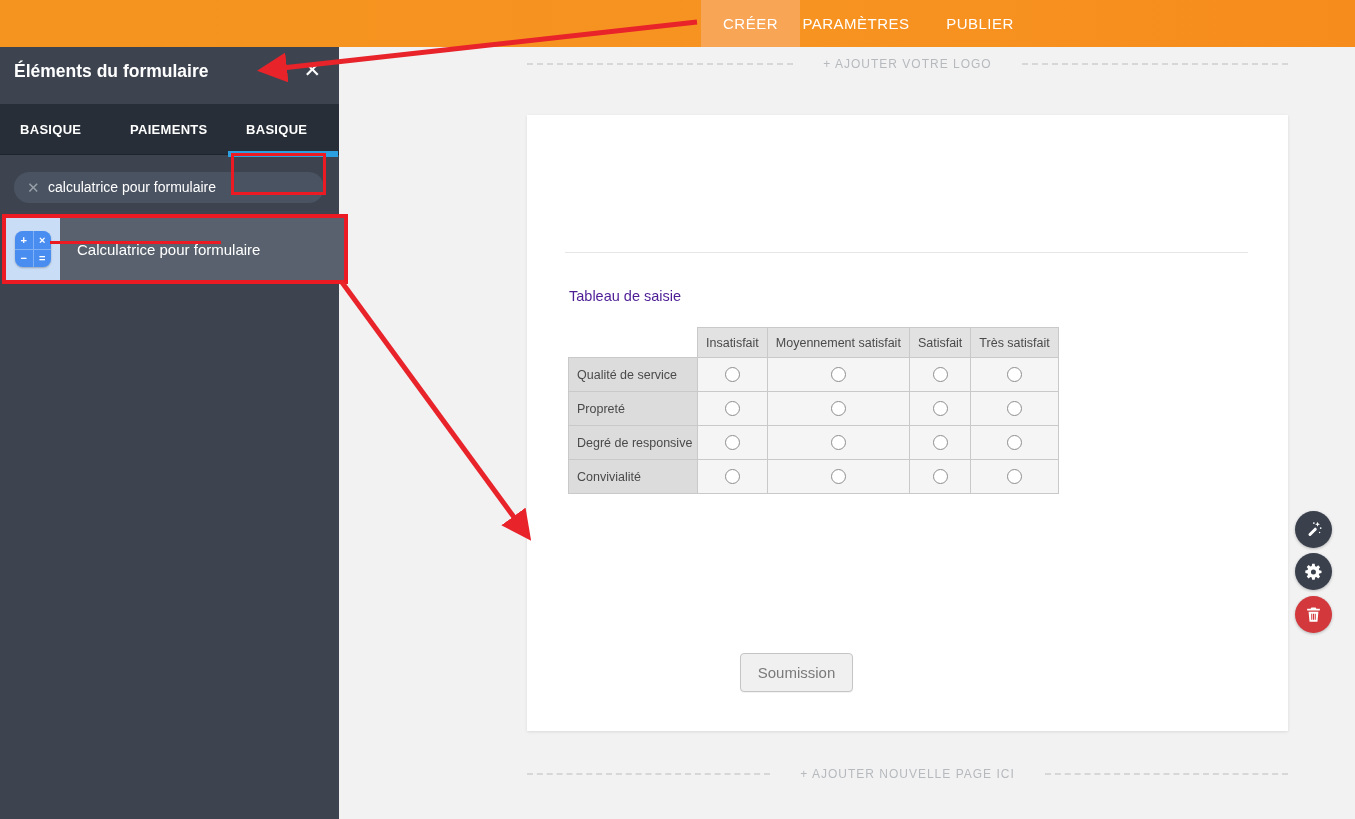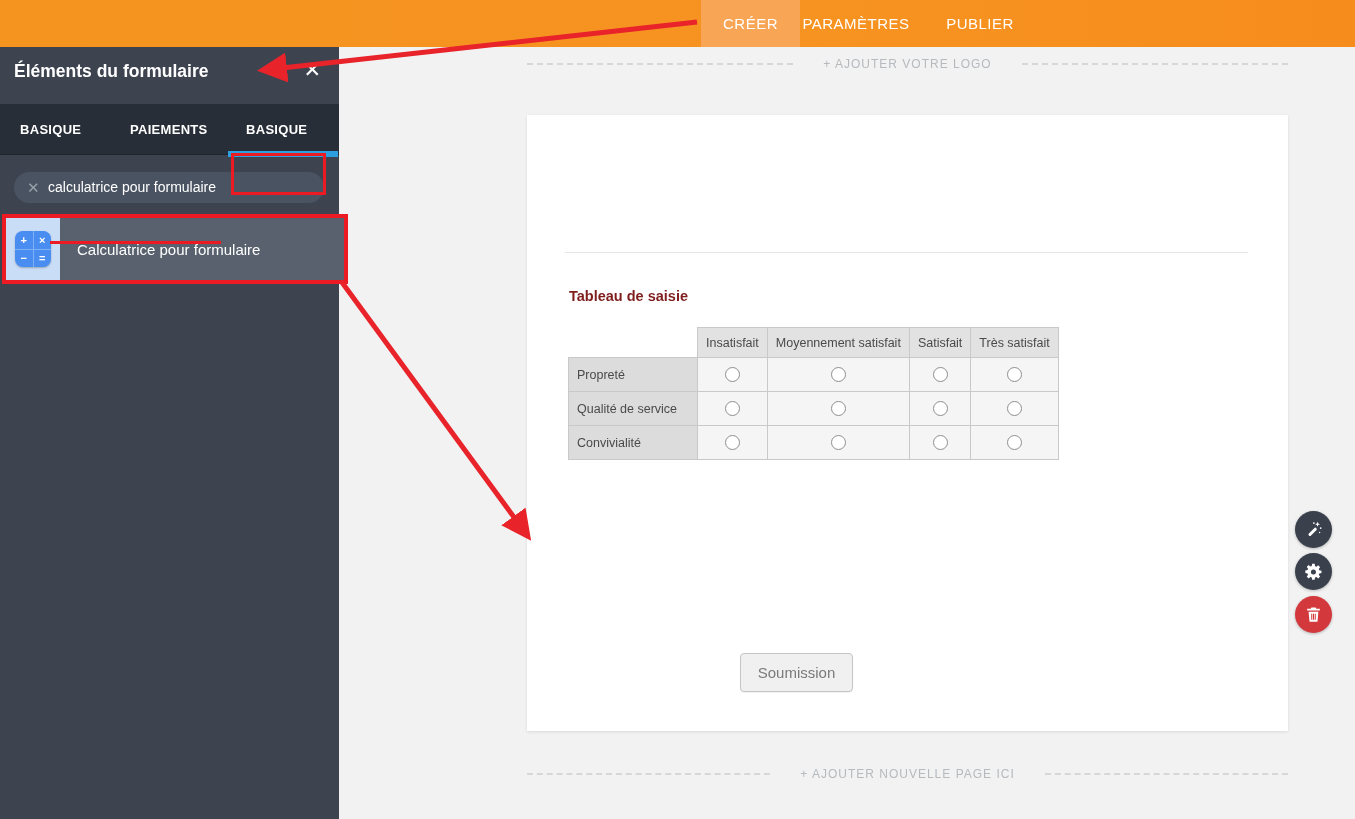--- a/index.html
+++ b/index.html
@@ -49,22 +49,22 @@
   .add-row .dash { flex:1; border-top:2px dashed #d7d7d7; }
   .add-row .lbl { color:#b6babd; font-size:12px; letter-spacing:1px; padding:0 14px;
     white-space:nowrap; cursor:pointer; }
 
   #form-card { left:527px; top:115px; width:761px; height:616px; background:#fff;
     box-shadow:0 1px 3px rgba(0,0,0,.10); z-index:2; }
   #form-title { position:absolute; left:38px; top:51px; font-size:24px; font-weight:700;
     color:#404040; cursor:text; }
   #form-divider { position:absolute; left:38px; top:137px; width:683px; border-top:1px solid #e6e6e6; }
 
-  #matrix-label { position:absolute; left:42px; top:173px; font-size:14.5px; font-weight:700;
-    color:#7f1d1d; cursor:text; }
+  #matrix-label { position:absolute; left:42px; top:173px; font-size:14.5px; font-weight:400;
+    color:#4c1d95; cursor:text; }
   #matrix { position:absolute; left:41px; top:212px; border-collapse:collapse; }
   #matrix td, #matrix th { border:1px solid #c9c9c9; font-weight:400; color:#4a4a4a;
     font-size:12.5px; white-space:nowrap; }
   #matrix th.colhead { background:#e2e2e2; height:30px; padding:0 8px; text-align:center; }
   #matrix th.blank { border:none; background:#fff; }
   #matrix td.rowhead { background:#dcdcdc; width:129px; padding-left:8px; text-align:left; }
   #matrix td.cell { background:#f5f5f5; text-align:center; height:34px; }
   #matrix td.cell .radio { width:15px; height:15px; border:1px solid #8e8e8e; border-radius:50%;
     background:#fff; display:inline-block; vertical-align:middle; cursor:pointer; }
 
@@ -158,28 +158,35 @@
         <tr id="matrix-head-row">
           <th class="blank" style="width: 129px;"></th>
           <th class="colhead" style="width: 68px;">Insatisfait</th>
           <th class="colhead" style="width: 142px; margin-left: 36px;">Moyennement satisfait</th>
           <th class="colhead" style="width: 57px;">Satisfait</th>
           <th class="colhead" style="width: 85px;">Très satisfait</th>
         </tr>
       </thead>
     <tbody id="matrix-body">
         <tr>
+          <td class="rowhead">Qualité de service</td>
+          <td class="cell"><span class="radio"></span></td>
+          <td class="cell"><span class="radio"></span></td>
+          <td class="cell"><span class="radio"></span></td>
+          <td class="cell"><span class="radio"></span></td>
+        </tr>
+        <tr>
           <td class="rowhead">Propreté</td>
           <td class="cell"><span class="radio"></span></td>
           <td class="cell"><span class="radio"></span></td>
           <td class="cell"><span class="radio"></span></td>
           <td class="cell"><span class="radio"></span></td>
         </tr>
         <tr>
-          <td class="rowhead">Qualité de service</td>
+          <td class="rowhead">Degré de responsive</td>
           <td class="cell"><span class="radio"></span></td>
           <td class="cell"><span class="radio"></span></td>
           <td class="cell"><span class="radio"></span></td>
           <td class="cell"><span class="radio"></span></td>
         </tr>
         <tr>
           <td class="rowhead">Convivialité</td>
           <td class="cell"><span class="radio"></span></td>
           <td class="cell"><span class="radio"></span></td>
           <td class="cell"><span class="radio"></span></td>

